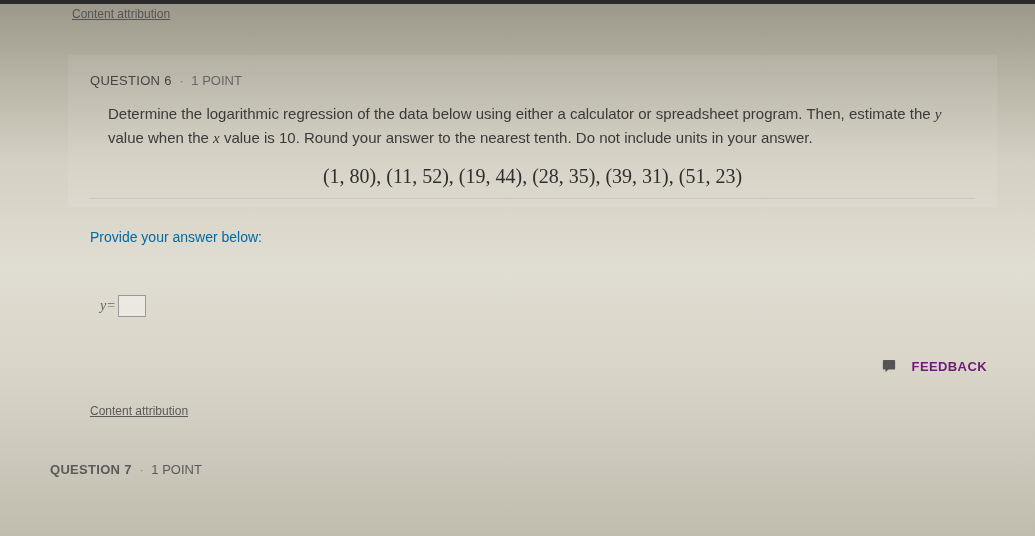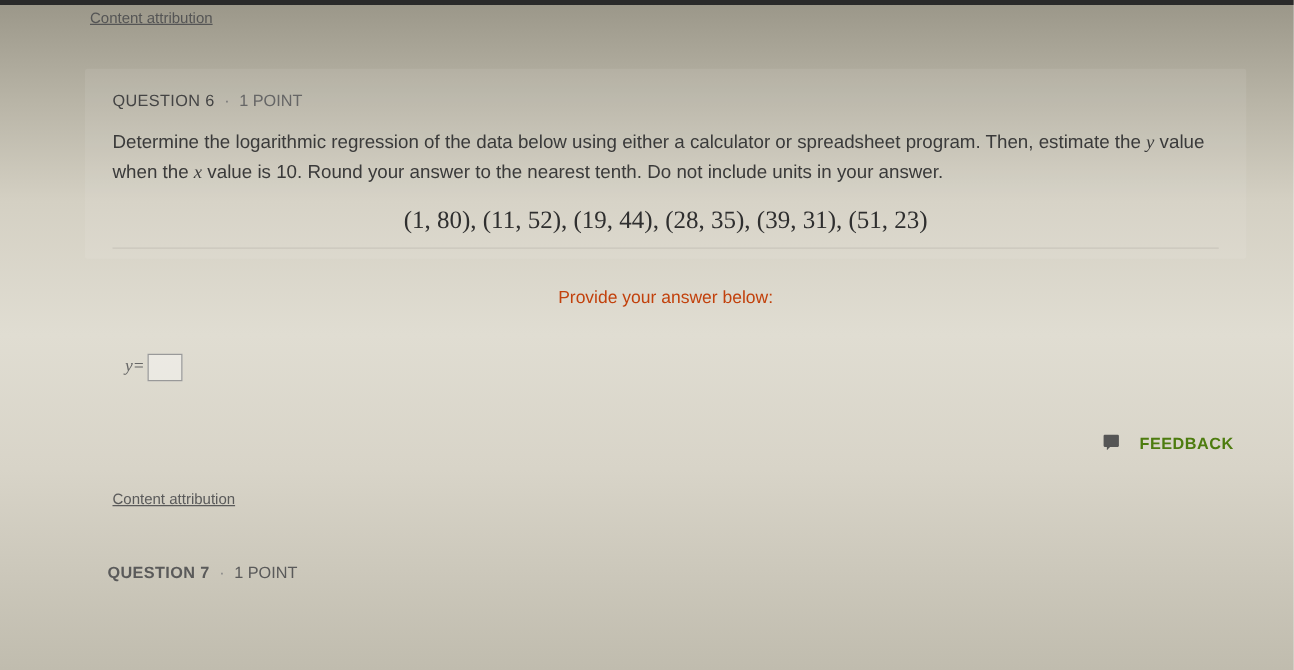--- a/index.html
+++ b/index.html
@@ -34,43 +34,43 @@
     color: #444;
     margin-bottom: 14px;
   }
   .q-header .qnum { font-weight: 400; letter-spacing: 0.3px; }
   .q-header .sep { margin: 0 4px; color: #777; }
   .q-header .pts { color: #666; }
   .q-body {
     font-size: 15px;
     line-height: 1.55;
     color: #3a3a3a;
+    margin-left: 18px;
   }
   .q-body .mathvar { font-style: italic; font-family: Georgia, serif; }
   .data-line {
     text-align: center;
     font-family: Georgia, "Times New Roman", serif;
     font-size: 20px;
     margin: 14px 0 10px 0;
     color: #2f2f2f;
   }
   .divider {
     border: none;
     border-top: 1px solid rgba(0,0,0,0.08);
     margin: 8px 0 0 0;
   }
   .answer-section {
     margin: 18px 38px 0 68px;
     padding: 4px 22px 0 22px;
   }
   .answer-label {
     font-size: 14px;
-    color: #c2410c;
-    margin-bottom: 38px;
-    text-align: center;
+    color: #0369a1;
+    margin-bottom: 50px;
   }
   .answer-input-row {
     display: flex;
     align-items: center;
     font-family: Georgia, serif;
     font-style: italic;
     font-size: 14px;
     color: #666;
     margin-bottom: 30px;
     padding-left: 10px;
@@ -92,40 +92,40 @@
     justify-content: flex-end;
     margin: 0 40px 0 68px;
     padding: 6px 0 18px 0;
   }
   .feedback-btn {
     display: inline-flex;
     align-items: center;
     gap: 16px;
     font-size: 13px;
     font-weight: 600;
-    color: #4d7c0f;
+    color: #701a75;
     letter-spacing: 0.4px;
     cursor: pointer;
     padding: 6px 8px;
   }
   .feedback-btn .ficon {
     width: 14px; height: 14px;
     display: inline-block;
   }
   .content-attr-bottom {
     font-size: 12px;
     color: #5a5a5a;
     text-decoration: underline;
     padding: 0 0 0 90px;
     margin-top: 6px;
     cursor: pointer;
   }
   .next-q {
     margin-top: 44px;
-    padding-left: 86px;
+    padding-left: 50px;
     font-size: 13px;
     color: #5a5a5a;
   }
   .next-q .qnum { font-weight: 700; letter-spacing: 0.3px; }
   .next-q .sep { margin: 0 4px; color: #888; }
 </style>
 </head>
 <body>
 
 <div class="topbar"></div>

